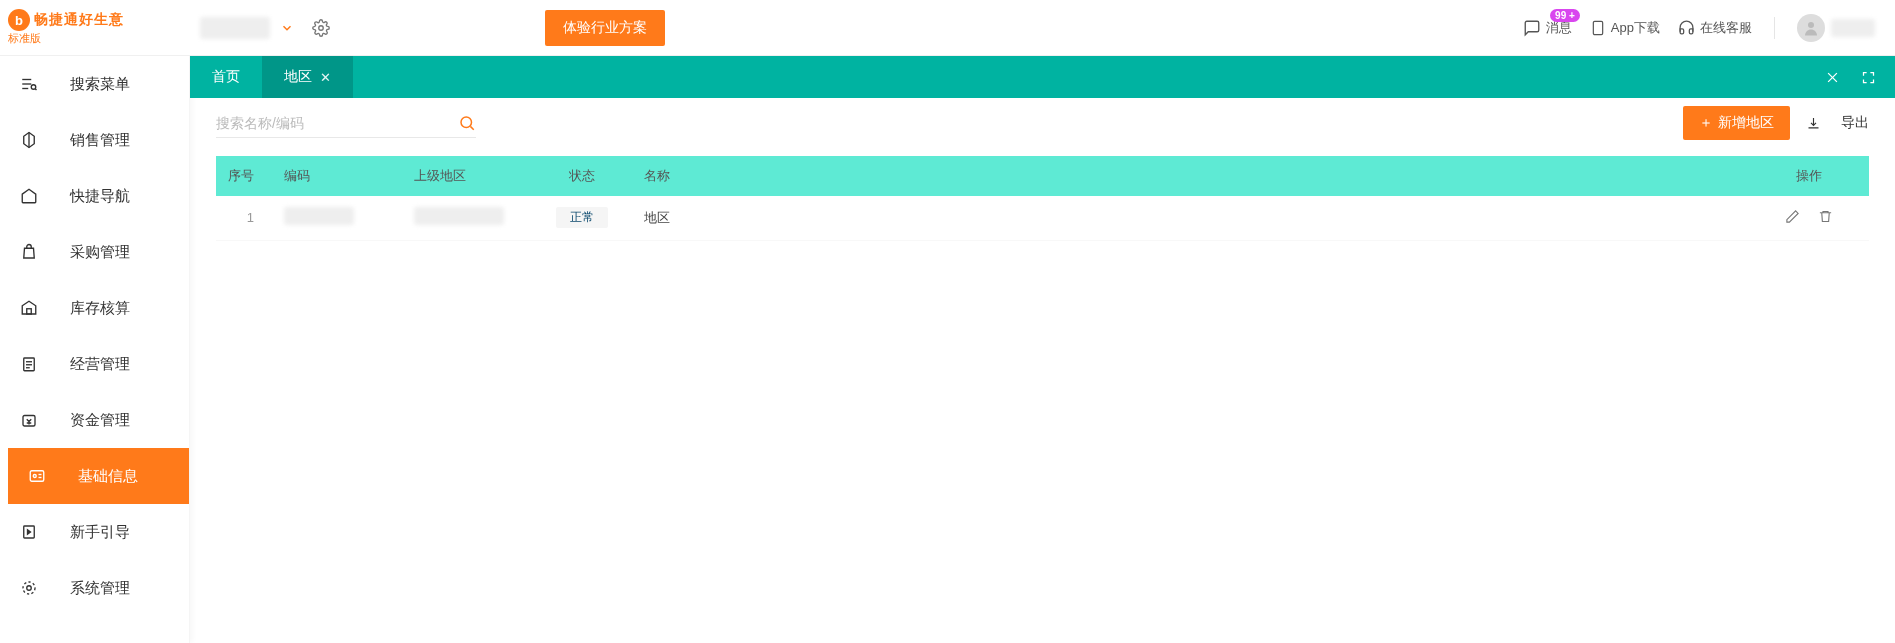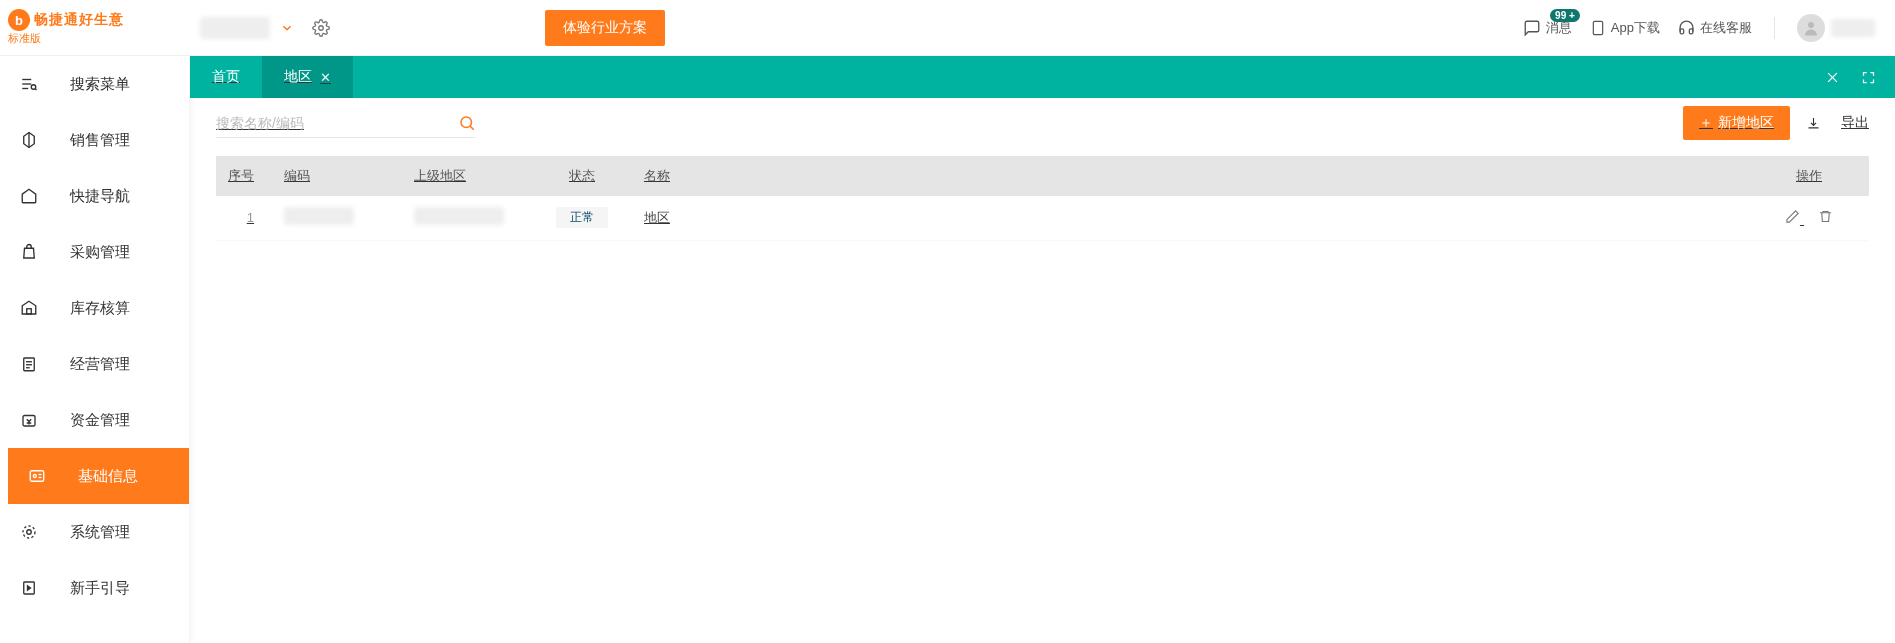--- a/index.html
+++ b/index.html
@@ -55,21 +55,21 @@
       background:#ff7a1a; color:#fff; border:none; height:36px; padding:0 18px;
       font-size:14px; border-radius:2px; cursor:pointer;
     }
     
     .header-right {
       margin-left:auto; display:flex; align-items:center; gap:18px; font-size:13px; color:#555;
     }
     .hr-item { display:flex; align-items:center; gap:5px; cursor:pointer; position:relative;}
     .hr-icon { font-size:16px; color:#666;}
     .badge {
-      position:absolute; top:-10px; right:-8px; background:#0f766e; color:#fff;
+      position:absolute; top:-10px; right:-8px; background:#d946ef; color:#fff;
       font-size:10px; padding:1px 5px; border-radius:8px; font-weight:bold;
     }
     .divider { width:1px;height:22px;background:#e5e5e5;margin:0 4px;}
     .avatar-area { display:flex; align-items:center; gap:6px;}
     .avatar { width:28px;height:28px;border-radius:50%;background:#ddd;display:flex;align-items:center;justify-content:center;color:#aaa;}
     .user-mask{ width:44px;height:18px;background:#eee;filter:blur(2px);border-radius:3px;}
     
     
     .sidebar {
       position:absolute; left:0; top:56px; bottom:0; width:190px;
@@ -84,21 +84,21 @@
       background:#ff7a1a; color:#fff;margin-left:8px;
     }
     .sidebar-item .s-icon {
       width:20px; text-align:center; font-size:17px;
     }
     .sidebar-item.active .s-icon { color:#fff; }
     
     
     .main {
       position:absolute; left:190px; right:0; top:56px; bottom:0;
-      display:flex; flex-direction:column;text-decoration:underline;
+      display:flex; flex-direction:column;
     }
     .tabs-bar {
       height:42px; background:#00b3a1; display:flex; align-items:stretch; color:#fff;
       font-size:14px;
     }
     .tab { display:flex;align-items:center; padding:0 22px; cursor:pointer; gap:8px;}
     .tab.active { background:#009688; }
     .tab .close-x { font-size:13px; opacity:0.9;}
     .tabs-right { margin-left:auto; display:flex; align-items:center; gap:6px; padding-right:12px;}
     .tb-btn { width:30px;height:30px;display:flex;align-items:center;justify-content:center;cursor:pointer;color:#fff;font-size:15px;}
@@ -121,21 +121,21 @@
       font-size:14px; border-radius:2px; cursor:pointer; display:flex;align-items:center;gap:5px;
     }
     .export-btn {
       border:none; background:transparent; color:#333; font-size:14px; cursor:pointer;
       display:flex;align-items:center;gap:20px;
     }
     
     
     .table { width:100%; border-collapse:collapse; }
     .thead-row th {
-      background:#e5e5e5; font-weight:normal; color:#555; text-align:left;
+      background:#5eead4; font-weight:normal; color:#555; text-align:left;
       height:40px; padding:0 12px; font-size:13px;
     }
     .thead-row th:first-child { text-align:right; padding-right:18px; width:56px;}
     .col-code{width:130px;}
     .col-parent{width:130px;}
     .col-status{width:100px; text-align:center !important;}
     .col-ops{width:120px; text-align:center !important;}
     
     .tbody-row td {
       height:44px; padding:0 12px; border-bottom:1px solid #f8f8f8; font-size:13px; color:#444;
@@ -296,34 +296,34 @@
           <circle cx="9" cy="12" r="2"></circle>
           <line x1="14" y1="10" x2="18" y2="10"></line>
           <line x1="14" y1="14" x2="18" y2="14"></line>
         </svg>
     </span>
     <span>基础信息</span>
   </div>
   <div class="sidebar-item">
     <span class="s-icon">
       <svg width="18" height="18" viewBox="0 0 24 24" fill="none" stroke="currentColor" stroke-width="1.8">
+          <rect x="5" y="4" width="14" height="16" rx="1"></rect>
+          <path d="M10 9l4 3-4 3z" fill="currentColor"></path>
+        </svg>
+    </span>
+    <span>新手引导</span>
+  </div>
+  <div class="sidebar-item">
+    <span class="s-icon">
+      <svg width="18" height="18" viewBox="0 0 24 24" fill="none" stroke="currentColor" stroke-width="1.8">
           <circle cx="12" cy="12" r="8" stroke-dasharray="3 3"></circle>
           <circle cx="12" cy="12" r="3"></circle>
         </svg>
     </span>
     <span>系统管理</span>
-  </div>
-  <div class="sidebar-item">
-    <span class="s-icon">
-      <svg width="18" height="18" viewBox="0 0 24 24" fill="none" stroke="currentColor" stroke-width="1.8">
-          <rect x="5" y="4" width="14" height="16" rx="1"></rect>
-          <path d="M10 9l4 3-4 3z" fill="currentColor"></path>
-        </svg>
-    </span>
-    <span>新手引导</span>
   </div>
 </div>
 
 <div class="main">
   <div class="tabs-bar">
     <div class="tab">
       <span>首页</span>
     </div>
     <div class="tab active">
       <span>地区</span>

